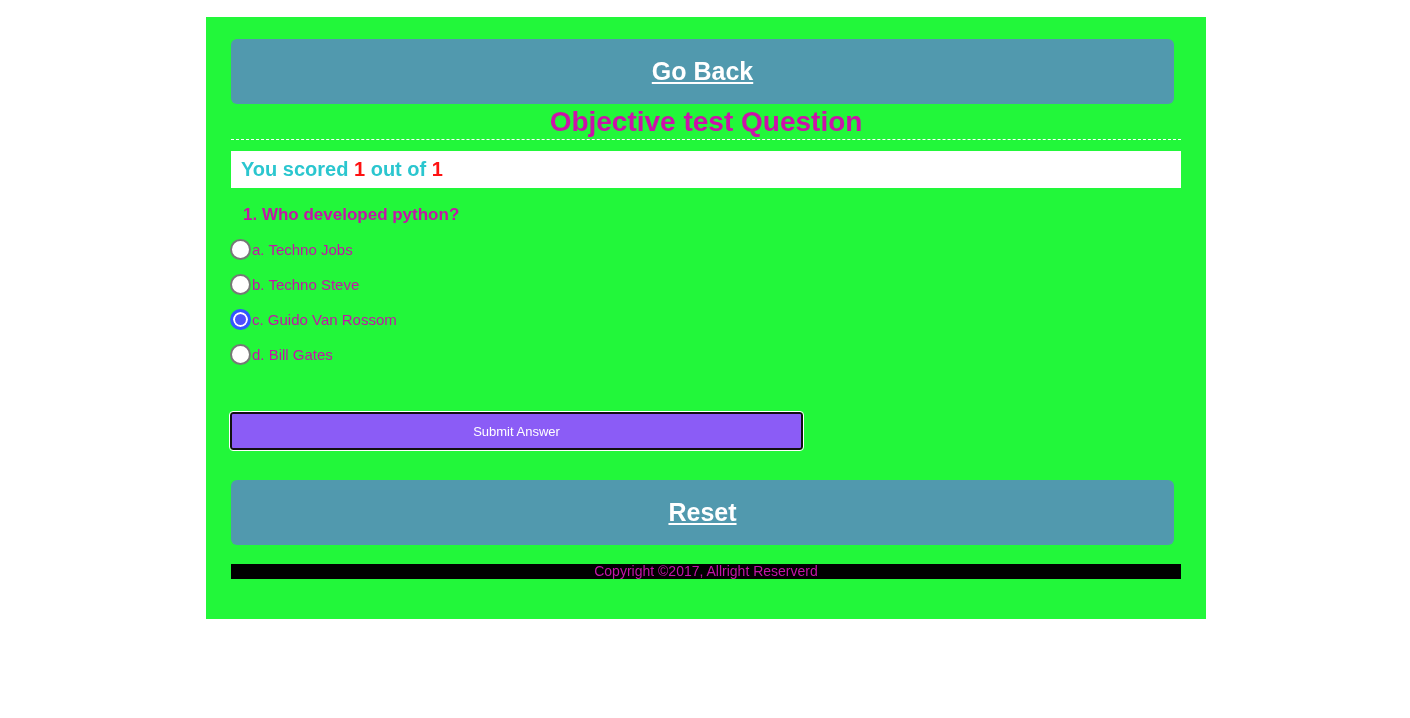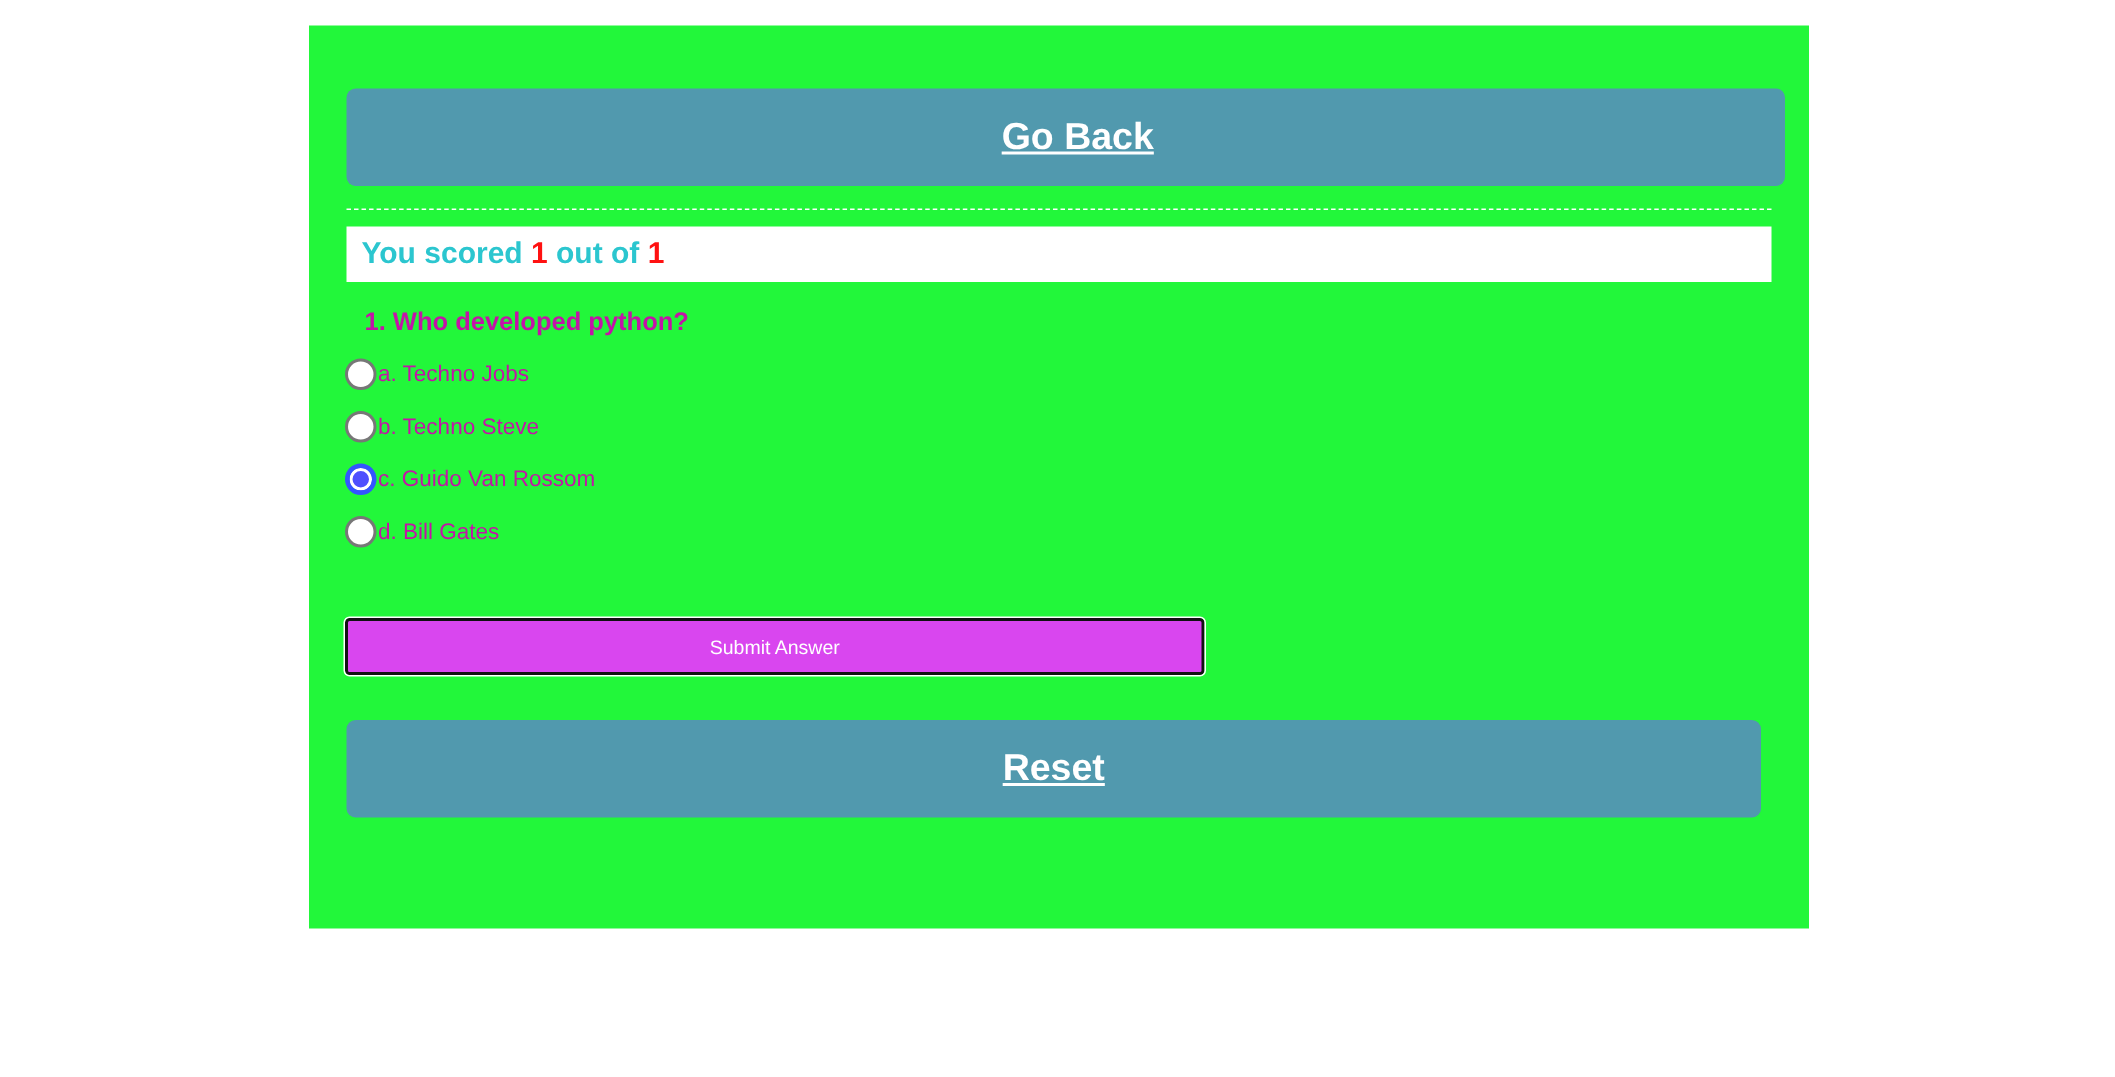--- a/index.html
+++ b/index.html
@@ -1,42 +1,43 @@
 <!DOCTYPE html>
 <html><head>
 <meta charset="utf-8">
 <style>
   html, body { margin:0; padding:0; background:#ffffff; }
   body { width:1410px; height:718px; position:relative; font-family:"Liberation Sans", sans-serif; }
   .container { position:absolute; left:206px; top:17px; width:1000px; height:602px; background:#22f73a; }
   .nav-btn { position:absolute; left:25px; width:943px; height:65px; background:#5199ae; border-radius:6px; display:flex; align-items:center; justify-content:center; }
   .nav-btn a { color:#ffffff; font-weight:bold; font-size:25px; text-decoration:underline; cursor:pointer; }
-  .go-back { top:42px;padding-left:16px; }
+  .go-back { top:22px; }
   .reset { top:463px; }
   .title { position:absolute; left:25px; top:89px; width:950px; text-align:center; color:#cc11aa; font-weight:bold; font-size:28px; line-height:32px; }
   .dash { position:absolute; left:25px; top:122px; width:950px; border-top:1px dashed #ffffff; }
   .score { position:absolute; left:25px; top:134px; width:950px; height:37px; background:#ffffff; display:flex; align-items:center; font-weight:bold; font-size:20px; color:#2bc6cf; }
   .score .pad { width:10px; }
   .score .num { color:#ff1111; }
   .question { position:absolute; left:25px; top:188px; color:#c414a8; font-weight:bold; font-size:17px;margin-left:12px; }
   .option { position:absolute; left:24px; display:flex; align-items:center; color:#c414a8; font-size:15px; cursor:pointer; }
   .radio { width:21px; height:21px; border-radius:50%; background:#fff; border:2px solid #777; box-sizing:border-box; }
   .radio.checked { border:3px solid #3355ff; background:#4f4ffe; box-shadow: inset 0 0 0 2px #ffffff; }
   .option span.lbl { margin-left:1px; }
-  .submit { position:absolute; left:24px; top:395px; width:573px; height:38px; background:#d946ef; border:2px solid #111; outline:1px solid #fff; border-radius:3px; color:#fff; font-size:13px; display:flex; align-items:center; justify-content:center; box-sizing:border-box; cursor:pointer; }
+  .submit { position:absolute; left:24px; top:395px; width:573px; height:38px; background:#8b5cf6; border:2px solid #111; outline:1px solid #fff; border-radius:3px; color:#fff; font-size:13px; display:flex; align-items:center; justify-content:center; box-sizing:border-box; cursor:pointer; }
   .footer { position:absolute; left:25px; top:547px; width:950px; height:15px; background:#000; color:#c414a8; font-size:14px; line-height:15px; text-align:center; }
 </style>
 </head>
 <body>
 
 <div class="container">
   <div class="nav-btn go-back">
     <a>Go Back</a>
   </div>
 
+  <div class="title">Objective test Question</div>
   <div class="dash"></div>
 
   <div class="score">
     <span class="pad"></span>
     <span>You scored</span>&nbsp;<span class="num">1</span>&nbsp;<span>out of</span>&nbsp;<span class="num">1</span>
   </div>
 
   <div class="question">1. Who developed python?</div>
 
   <div class="option" style="top:222px">
@@ -55,13 +56,14 @@
     <span class="radio"></span>
     <span class="lbl">d. Bill Gates</span>
   </div>
 
   <div class="submit">Submit Answer</div>
 
   <div class="nav-btn reset">
     <a>Reset</a>
   </div>
 
+  <div class="footer">Copyright ©2017, Allright Reserverd</div>
 </div>
 
 </body></html>

